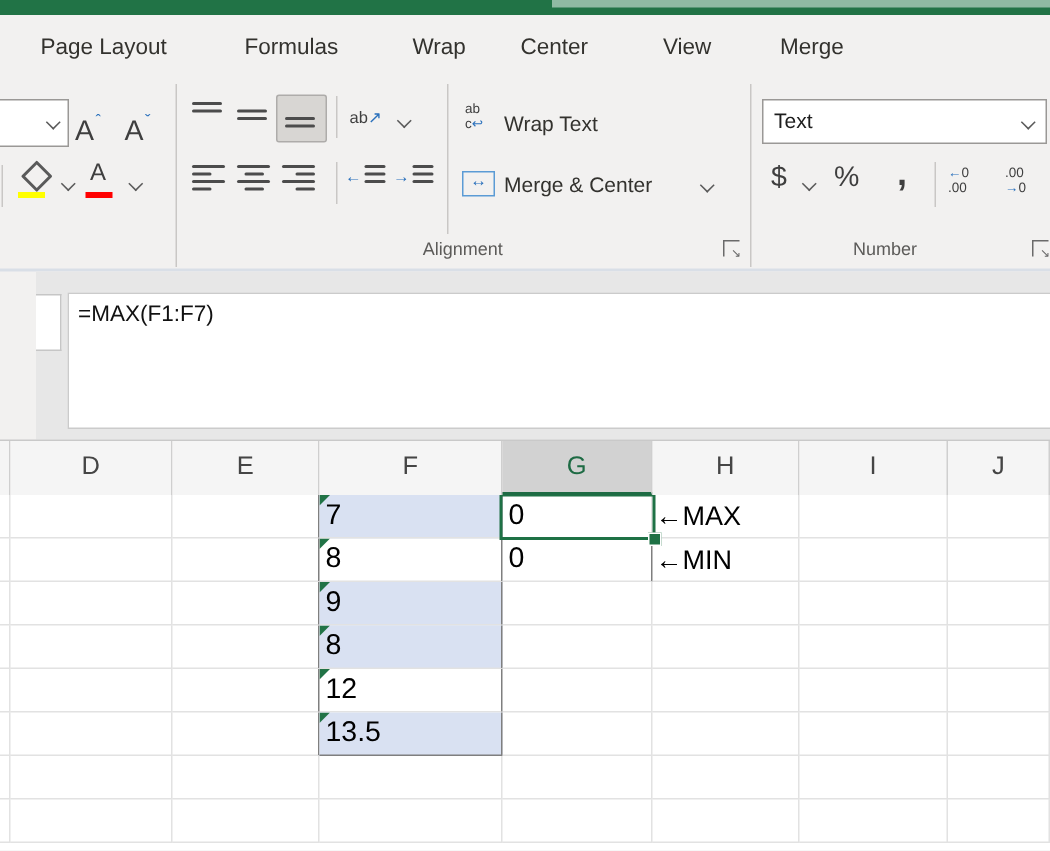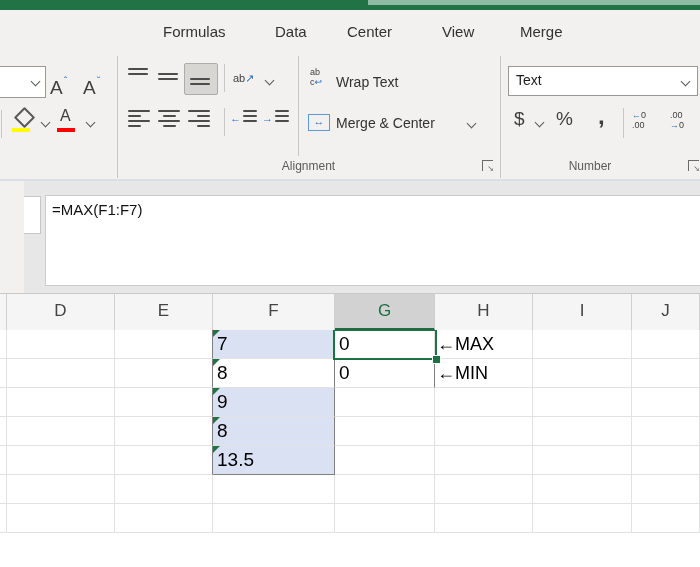--- a/index.html
+++ b/index.html
@@ -80,22 +80,23 @@
 </head>
 <body>
 
 <div id="app">
 
   <div class="titlebar">
     <div class="titlebar-light"></div>
   </div>
 
   <div class="tabrow">
+    <span class="tab" style="left:27px">Page Layout</span>
     <span class="tab" style="left:163px">Formulas</span>
-    <span class="tab" style="left:275px">Data</span>
+    <span class="tab" style="left:275px">Wrap</span>
     <span class="tab" style="left:347px">Center</span>
     <span class="tab" style="left:442px">View</span>
     <span class="tab" style="left:520px">Merge</span>
   </div>
 
   <div class="ribbon">
 
     <div class="sizecombo">
         <span class="chev"></span>
       </div>
@@ -274,20 +275,30 @@
       <div class="cell w-c"></div>
       <div class="cell w-d"></div>
       <div class="cell w-e dkr"></div>
       <div class="cell w-f lav tri dkr">8</div>
       <div class="cell w-g"></div>
       <div class="cell w-h"></div>
       <div class="cell w-i"></div>
       <div class="cell w-j"></div>
     </div>
 
+    <div class="row">
+      <div class="cell w-c"></div>
+      <div class="cell w-d"></div>
+      <div class="cell w-e dkr"></div>
+      <div class="cell w-f tri dkr">12</div>
+      <div class="cell w-g"></div>
+      <div class="cell w-h"></div>
+      <div class="cell w-i"></div>
+      <div class="cell w-j"></div>
+    </div>
 
     <div class="row">
       <div class="cell w-c"></div>
       <div class="cell w-d"></div>
       <div class="cell w-e dkr"></div>
       <div class="cell w-f lav tri dkr dkb">13.5</div>
       <div class="cell w-g"></div>
       <div class="cell w-h"></div>
       <div class="cell w-i"></div>
       <div class="cell w-j"></div>

